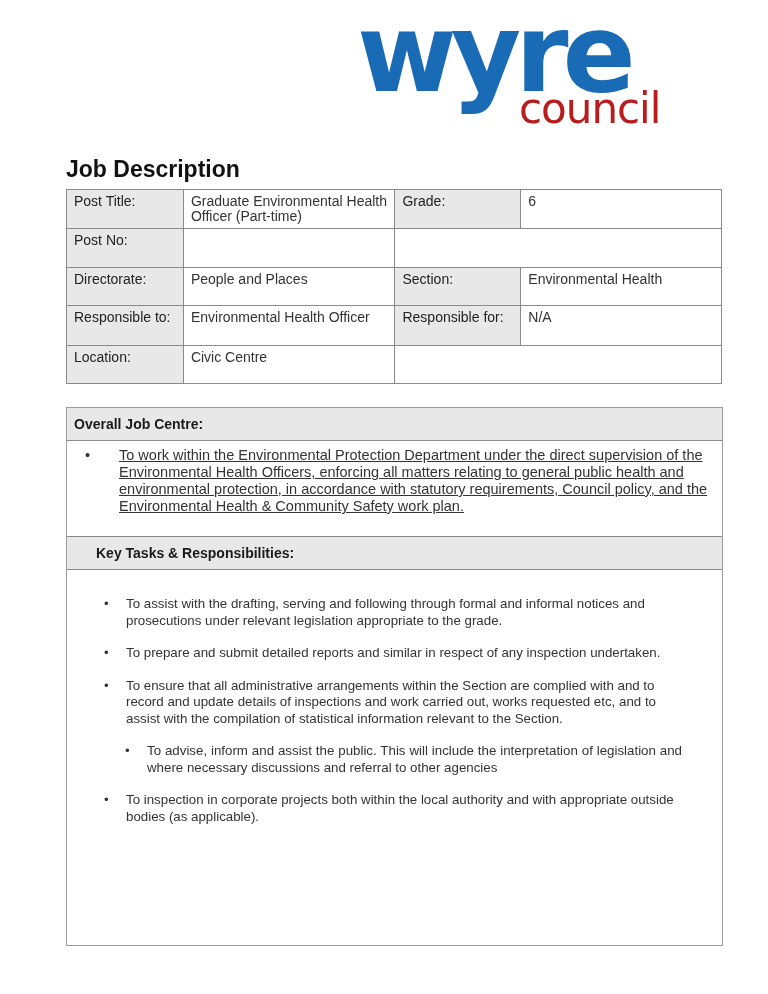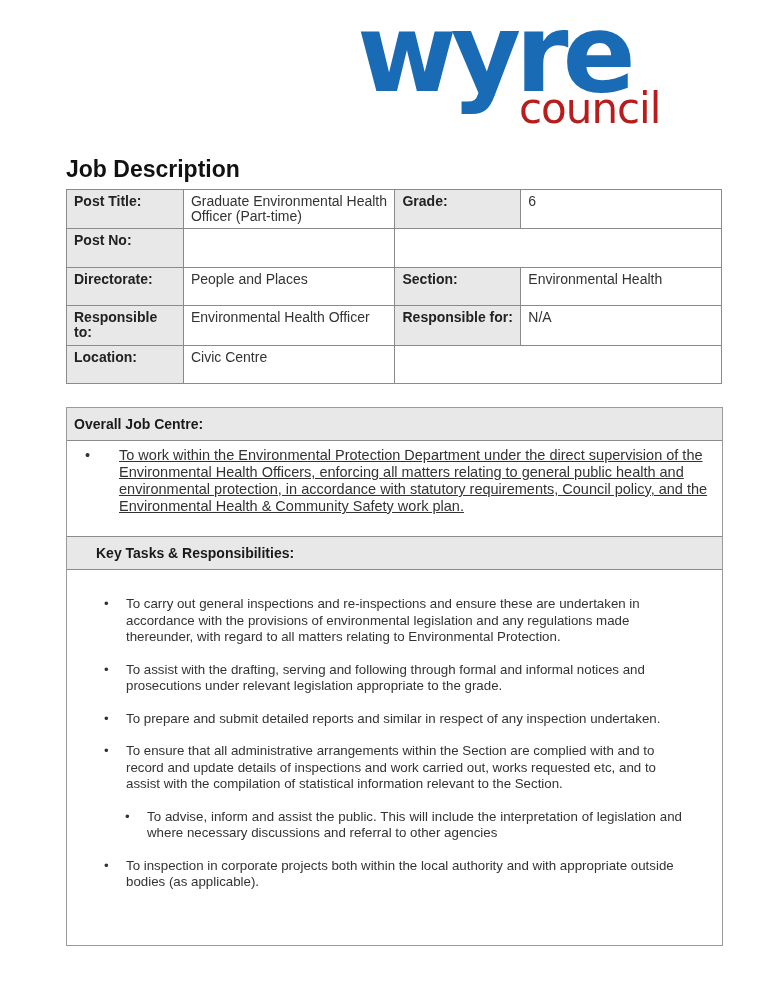--- a/index.html
+++ b/index.html
@@ -3,21 +3,21 @@
 <meta charset="utf-8">
 <style>
   html, body { margin:0; padding:0; background:#ffffff; }
   body { width:768px; height:994px; position:relative; overflow:hidden; font-family:"Liberation Sans", sans-serif; color:#1a1a1a; }
   .logo { position:absolute; left:357px; top:22px; width:300px; height:115px; }
   .logo .wyre { position:absolute; left:0; top:-22px; font-family:"DejaVu Sans", sans-serif; font-weight:bold; font-size:108px; letter-spacing:-6px; color:#1a6bb5; line-height:1; }
   .logo .council { position:absolute; left:162px; top:66px; font-family:"DejaVu Sans", sans-serif; font-size:42px; color:#b91c1c; letter-spacing:-1px; line-height:1; }
   h1.title { position:absolute; left:66px; top:156px; margin:0; font-family:Liberation Sans, sans-serif; font-weight:900; font-size:23px; color:#111; letter-spacing:0; }
   table.info { position:absolute; left:66px; top:189px; width:656px; border-collapse:collapse; font-size:14px; }
   table.info td { border:1px solid #8a8a8a; vertical-align:top; padding:4px 7px; line-height:15px; }
-  table.info td.lbl { background:#e8e8e8; font-weight:bold; color:#222; }
+  table.info td.lbl { background:#e8e8e8; font-weight:normal; color:#222; }
   table.info td.val { background:#fff; color:#333; }
   .box { position:absolute; left:66px; width:655px; border:1px solid #9a9a9a; }
   .box .head { background:#e8e8e8; border-bottom:1px solid #8a8a8a; font-weight:bold; font-size:14px; padding:9px 7px; height:14px; line-height:14px; }
   .box .body { position:relative; background:#fff; }
   ul.purpose { margin:0; padding:6px 12px 0 52px; list-style:none; font-size:14.5px; line-height:17px; color:#333; }
   ul.purpose li { position:relative;text-decoration:underline; }
   ul.purpose li::before { content:"•"; position:absolute; left:-34px; top:0; }
   ul.tasks { margin:0; padding:26px 40px 0 59px; list-style:none; font-size:13.3px; line-height:16.5px; color:#333; }
   ul.tasks li { position:relative; margin-bottom:16px; }
   ul.tasks li::before { content:"•"; position:absolute; left:-22px; top:0; }
@@ -75,21 +75,20 @@
 <div class="box" style="top:407px;">
   <div class="head">Overall Job Centre:</div>
   <div class="body" style="height:95px;">
     <ul class="purpose">
       <li>To work within the Environmental Protection Department under the direct supervision of the Environmental Health Officers, enforcing all matters relating to general public health and environmental protection, in accordance with statutory requirements, Council policy, and the Environmental Health &amp; Community Safety work plan.</li>
     </ul>
   </div>
   <div class="head" style="border-top:1px solid #8a8a8a;padding-left:29px;">Key Tasks &amp; Responsibilities:</div>
   <div class="body" style="height:375px;">
     <ul class="tasks">
-      <li>To carry out general inspections and re-inspections and ensure these are undertaken in accordance with the provisions of environmental legislation and any regulations made thereunder, with regard to all matters relating to Environmental Protection.</li>
       <li>To assist with the drafting, serving and following through formal and informal notices and prosecutions under relevant legislation appropriate to the grade.</li>
       <li>To prepare and submit detailed reports and similar in respect of any inspection undertaken.</li>
       <li>To ensure that all administrative arrangements within the Section are complied with and to record and update details of inspections and work carried out, works requested etc, and to assist with the compilation of statistical information relevant to the Section.</li>
       <li class="justify">To advise, inform and assist the public.  This will include the interpretation of legislation and where necessary discussions and referral to other agencies</li>
       <li>To inspection in corporate projects both within the local authority and with appropriate outside bodies (as applicable).</li>
     </ul>
   </div>
 </div>
 
 </body></html>

